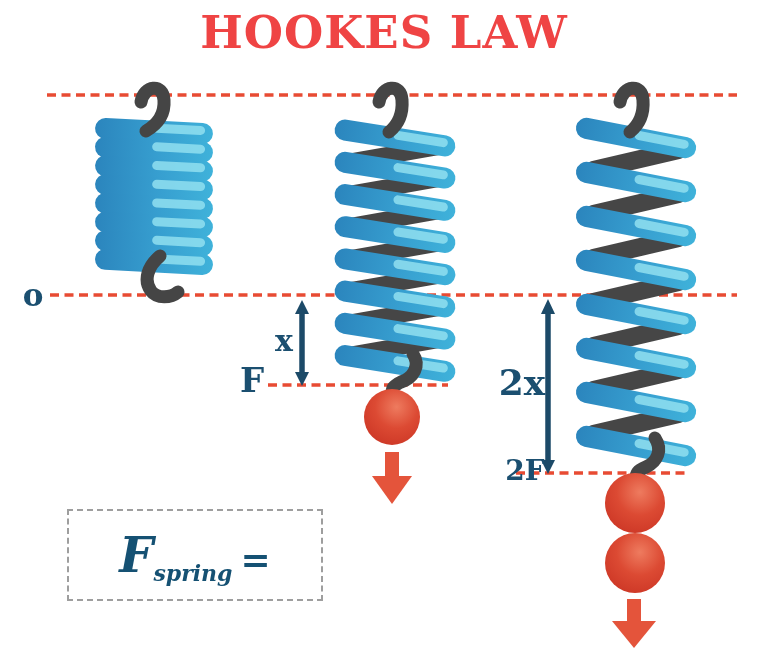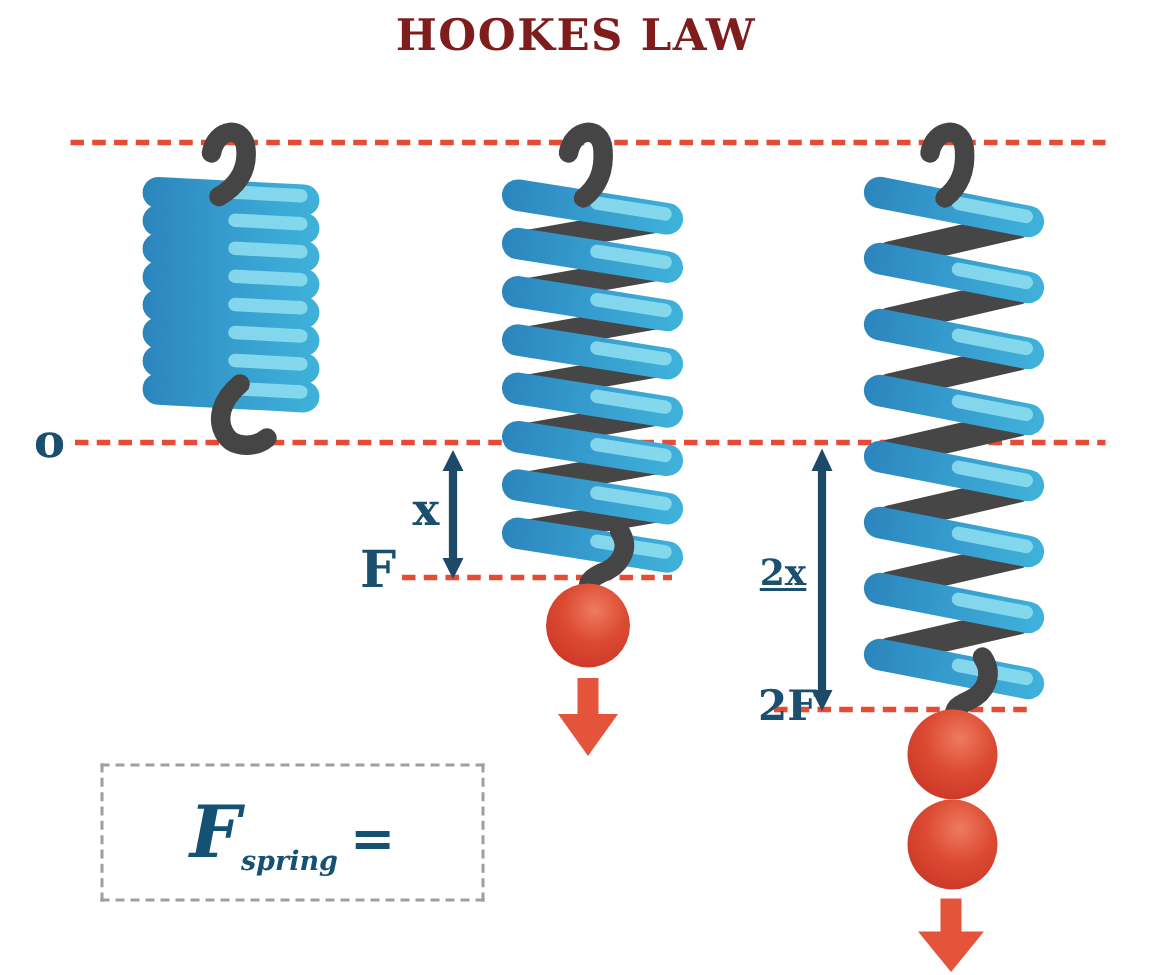--- a/index.html
+++ b/index.html
@@ -4,35 +4,35 @@
 <style>
   html,body{margin:0;padding:0;}
   #stage{
     position:relative;width:768px;height:650px;background:#ffffff;overflow:hidden;
     font-family:"DejaVu Serif","Liberation Serif",serif;
   }
   #art{position:absolute;left:0;top:0;}
   .txt{position:absolute;color:#1b4f70;font-weight:bold;transform:translate(-50%,-50%);line-height:1;}
   #title{
     position:absolute;left:0;top:6px;width:100%;text-align:center;
-    font-size:29px;font-weight:bold;color:#7f1d1d;letter-spacing:1px;
+    font-size:45px;font-weight:bold;color:#ef4444;letter-spacing:1px;
   }
   #lbl-o{left:33px;top:295px;font-size:31px;}
   #lbl-x{left:284px;top:341px;font-size:30px;}
   #lbl-f{left:252px;top:380px;font-size:34px;}
-  #lbl-2x{left:522px;top:382px;font-size:24px;text-decoration:underline;}
+  #lbl-2x{left:522px;top:382px;font-size:36px;}
   #lbl-2f{left:525px;top:471px;font-size:28px;}
   #formula-box{
     position:absolute;left:67px;top:509px;width:256px;height:92px;
     border:2px dashed #9e9e9e;display:flex;align-items:center;justify-content:center;
     box-sizing:border-box;
   }
   #formula-box .frm{color:#155173;font-style:italic;font-weight:bold;display:flex;align-items:baseline;}
   .frm-F{font-size:48px;}
-  .frm-sub{font-size:18px;transform:translateY(9px);letter-spacing:0;}
+  .frm-sub{font-size:22px;transform:translateY(9px);letter-spacing:0;}
   .frm-eq{font-size:36px;margin-left:8px;}
   .frm-kx{font-size:42px;}
 </style>
 </head>
 <body>
 
 <div id="stage">
 
   <svg id="art" width="768" height="650" viewBox="0 0 768 650">
     <defs>

